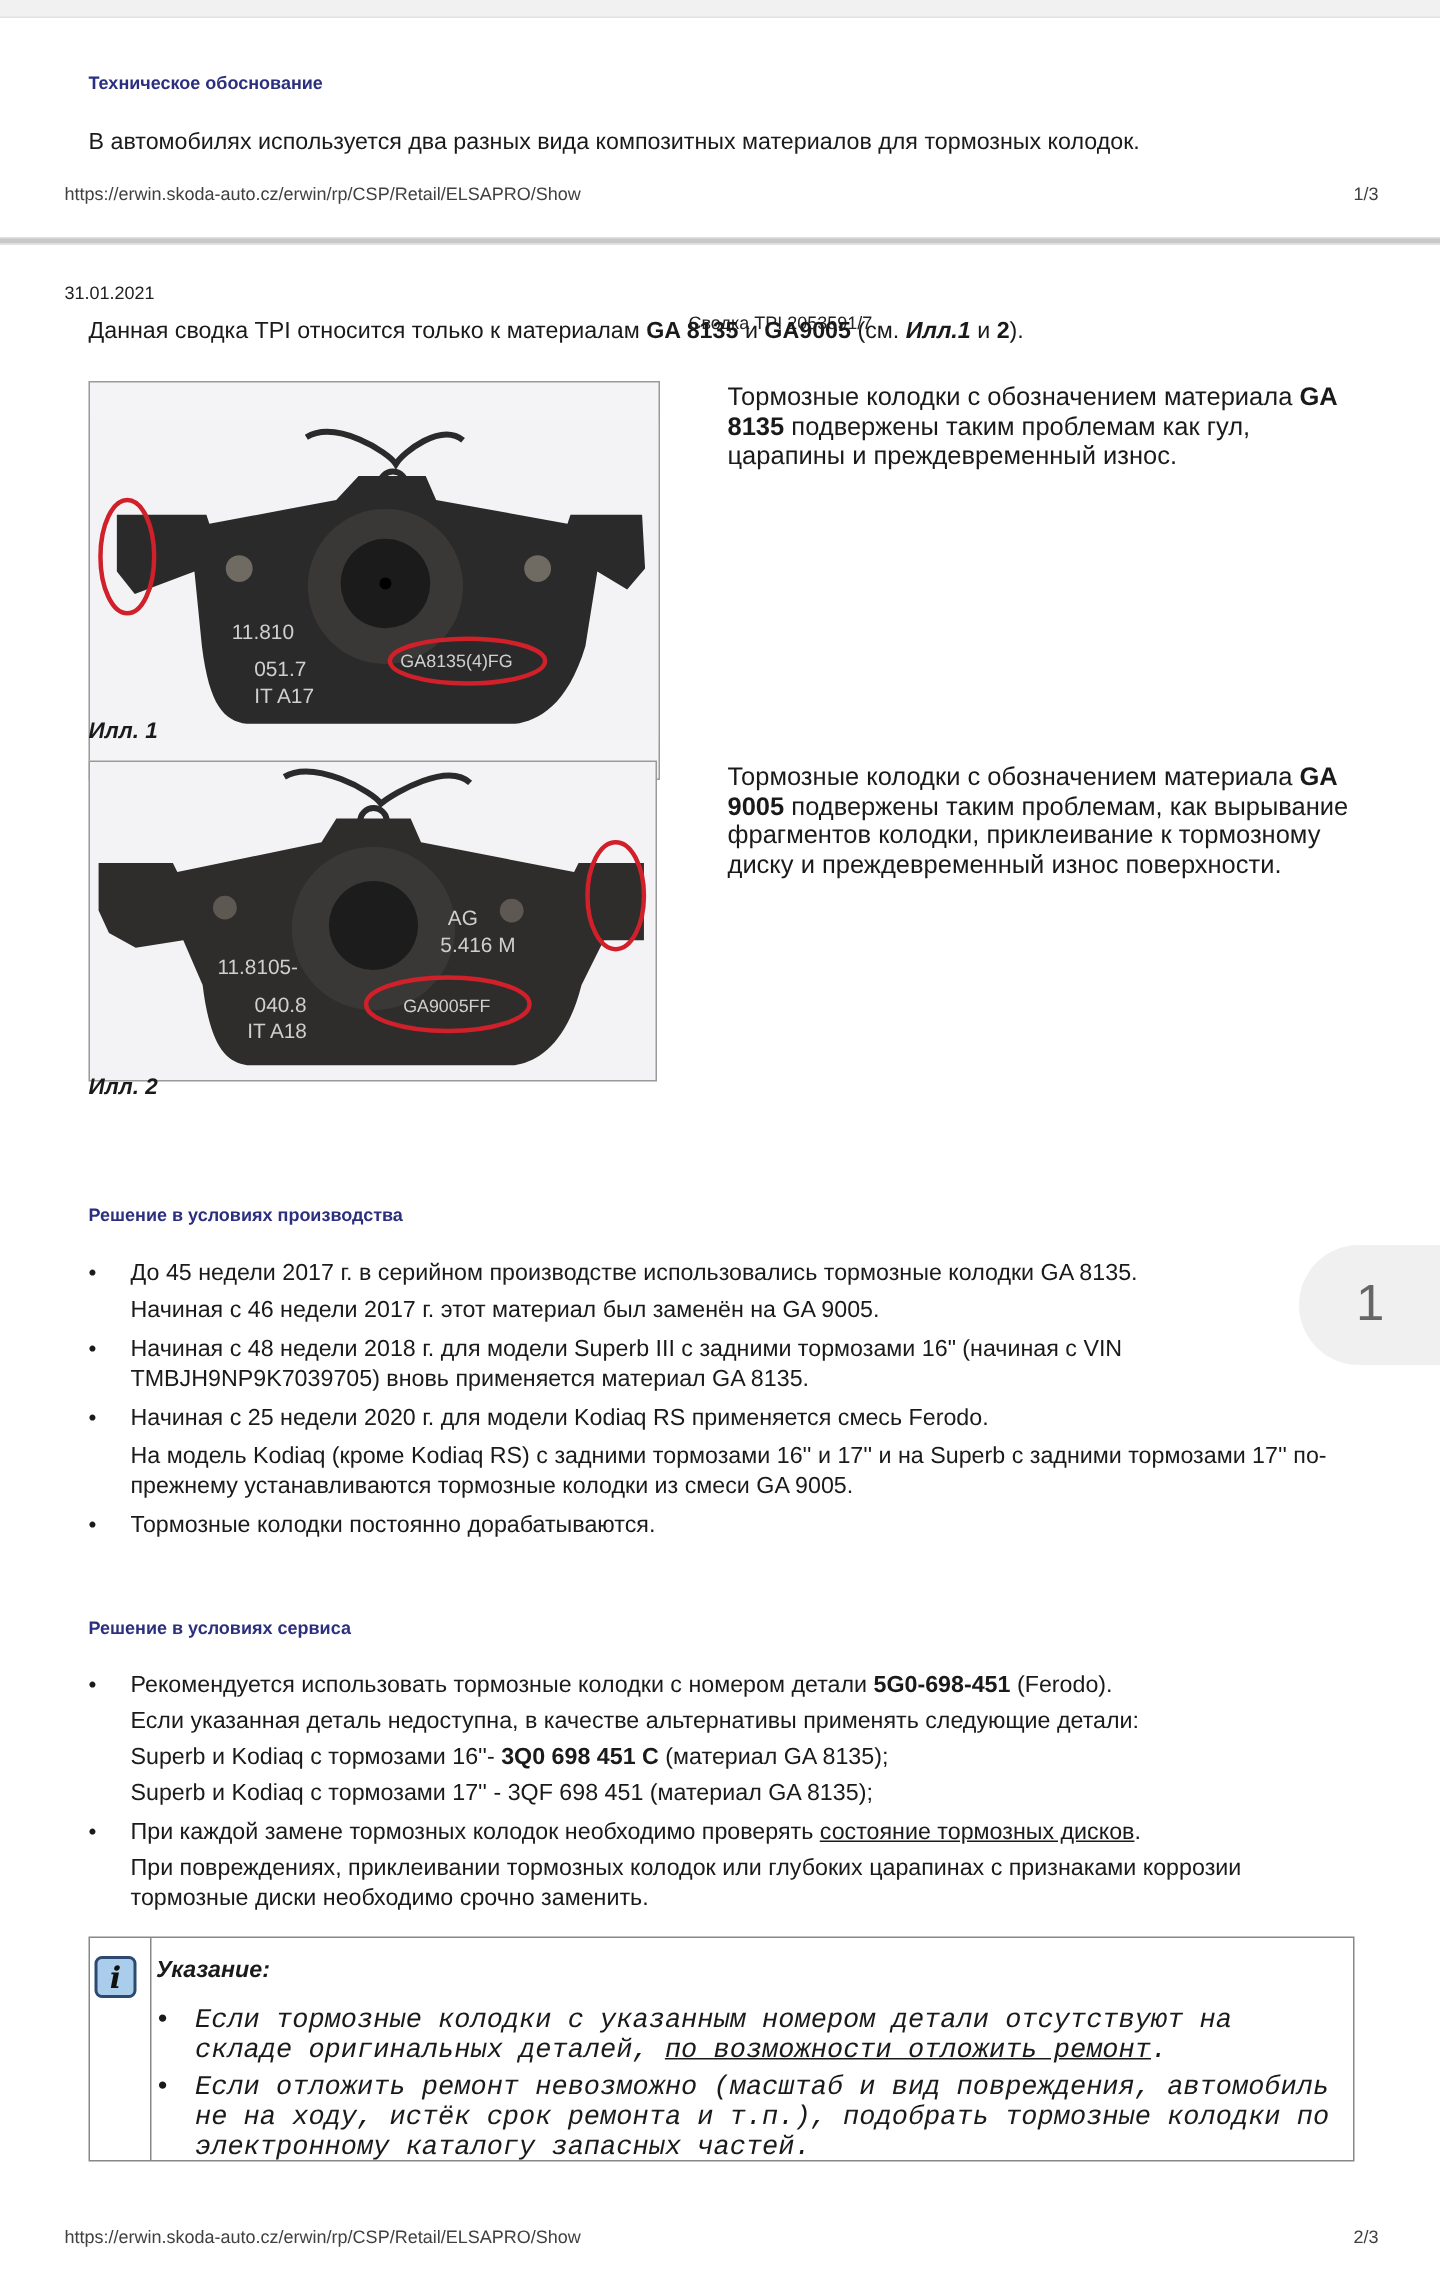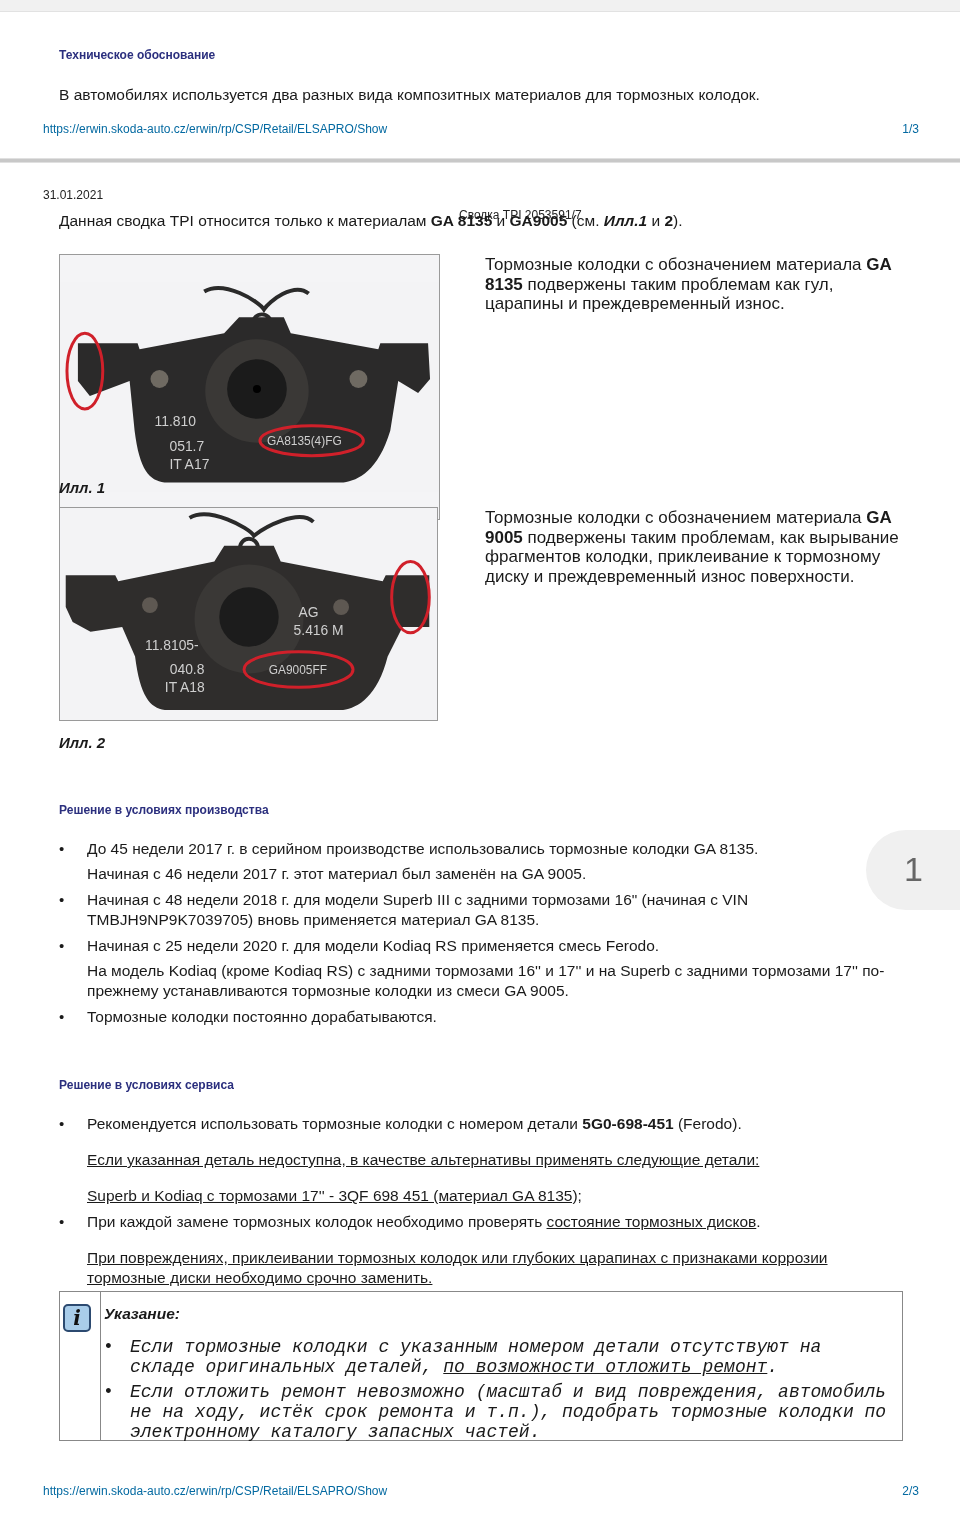--- a/index.html
+++ b/index.html
@@ -3,59 +3,59 @@
 <meta charset="utf-8">
 <style>
   * { box-sizing: border-box; margin: 0; padding: 0; }
   html, body { width: 960px; height: 1518px; background: #ffffff; overflow: hidden; }
   body { font-family: "Liberation Sans", sans-serif; color: #1a1a1a; position: relative; }
 
   .top-strip { position: absolute; left: 0; top: 0; width: 960px; height: 12px; background: #f1f1f1; border-bottom: 1px solid #e2e2e2; }
 
   .h-blue { color: #2b2f7e; font-weight: bold; font-size: 12px; }
   .p-text { font-size: 15.5px; line-height: 20px; }
-  .footer-url { font-size: 12px; color: #0369a1; }
+  .footer-url { font-size: 12px; color: #404040; }
 
   .sec1-title { position: absolute; left: 59px; top: 48px; }
   .sec1-text { position: absolute; left: 59px; top: 85px; text-align: right; }
   .footer1 { position: absolute; left: 43px; top: 122px; width: 876px; display: flex; justify-content: space-between; }
 
   .page-sep { position: absolute; left: 0; top: 158px; width: 960px; height: 5px; background: #c8c8c8; border-top: 1px solid #e0e0e0; border-bottom: 1px solid #e0e0e0; }
 
   .header2 { position: absolute; left: 43px; top: 188px; width: 876px; font-size: 12px; color: #222; }
   .header2 .date { position: absolute; left: 0; top: 0; }
   .header2 .doc { position: absolute; left: 416px; top: 0; margin-top: 20px; }
 
   .intro { position: absolute; left: 59px; top: 211px; }
 
   .fig { position: absolute; border: 1px solid #9a9a9a; background: #f4f4f6; overflow: hidden; }
   .fig1 { left: 59px; top: 254px; width: 381px; height: 266px; }
   .fig2 { left: 59px; top: 507px; width: 379px; height: 214px; }
   .fig svg { width: 100%; height: 100%; display: block; }
 
   .fig-cap { position: absolute; font-style: italic; font-weight: bold; font-size: 15px; }
   .cap1 { left: 59px; top: 479px; }
-  .cap2 { left: 59px; top: 734px; }
+  .cap2 { left: 59px; top: 716px; }
 
   .desc { position: absolute; left: 485px; width: 420px; font-size: 17px; line-height: 19.5px; }
   .desc1 { top: 255px; }
   .desc2 { top: 508px; }
 
   .sec2-title { position: absolute; left: 59px; top: 803px; }
   .sec3-title { position: absolute; left: 59px; top: 1078px; }
 
   .blist { position: absolute; left: 59px; width: 850px; list-style: none; }
   .blist li { position: relative; padding-left: 28px; font-size: 15.5px; line-height: 20px; }
   .blist li::before { content: "•"; position: absolute; left: 0; top: 0; font-size: 15px; }
   .blist .sub { display: block; margin-top: 5px; }
   .list-prod { top: 839px; }
   .list-prod li { margin-bottom: 6px; }
   .list-serv { top: 1114px; }
   .list-serv li { margin-bottom: 6px; }
-  .list-serv .line { display: block; margin-top: 16px; text-decoration: underline; }
+  .list-serv .line { display: block; margin-top: 4px; }
   .u { text-decoration: underline; }
 
   .page-tab { position: absolute; left: 866px; top: 830px; width: 110px; height: 80px; background: #f0f0f0; border-radius: 40px 0 0 40px; }
   .page-tab span { position: absolute; left: 38px; top: 20px; font-size: 34px; color: #666; }
 
   .note { position: absolute; left: 59px; top: 1291px; width: 844px; height: 150px; border: 1px solid #888; }
   .note .divider { position: absolute; left: 40px; top: 0; bottom: 0; width: 1px; background: #888; }
   .note .info-icon { position: absolute; left: 3px; top: 12px; width: 28px; height: 28px; border: 2px solid #2c4a70; border-radius: 5px; background: #a9cdea; display: flex; align-items: center; justify-content: center; }
   .note .info-icon span { font-family: "DejaVu Serif", serif; font-style: italic; font-weight: bold; font-size: 20px; color: #111; }
   .note .note-title { position: absolute; left: 44px; top: 13px; font-style: italic; font-weight: bold; font-size: 15.5px; text-align: right; }
@@ -143,20 +143,21 @@
 
 <div class="page-tab">
     <span>1</span>
   </div>
 
 <h2 class="h-blue sec3-title">Решение в условиях сервиса</h2>
 <ul class="blist list-serv">
   <li>
     <span>Рекомендуется использовать тормозные колодки с номером детали </span><b>5G0-698-451</b><span> (Ferodo).</span>
     <span class="line">Если указанная деталь недоступна, в качестве альтернативы применять следующие детали:</span>
+    <span class="line"><span>Superb и Kodiaq с тормозами 16''- </span><b>3Q0 698 451 C</b><span> (материал GA 8135);</span></span>
     <span class="line">Superb и Kodiaq с тормозами 17'' - 3QF 698 451 (материал GA 8135);</span>
   </li>
   <li>
     <span>При каждой замене тормозных колодок необходимо проверять </span><span class="u">состояние тормозных дисков</span><span>.</span>
     <span class="line">При повреждениях, приклеивании тормозных колодок или глубоких царапинах с признаками коррозии тормозные диски необходимо срочно заменить.</span>
   </li>
 </ul>
 
 <div class="note">
   <div class="info-icon">

